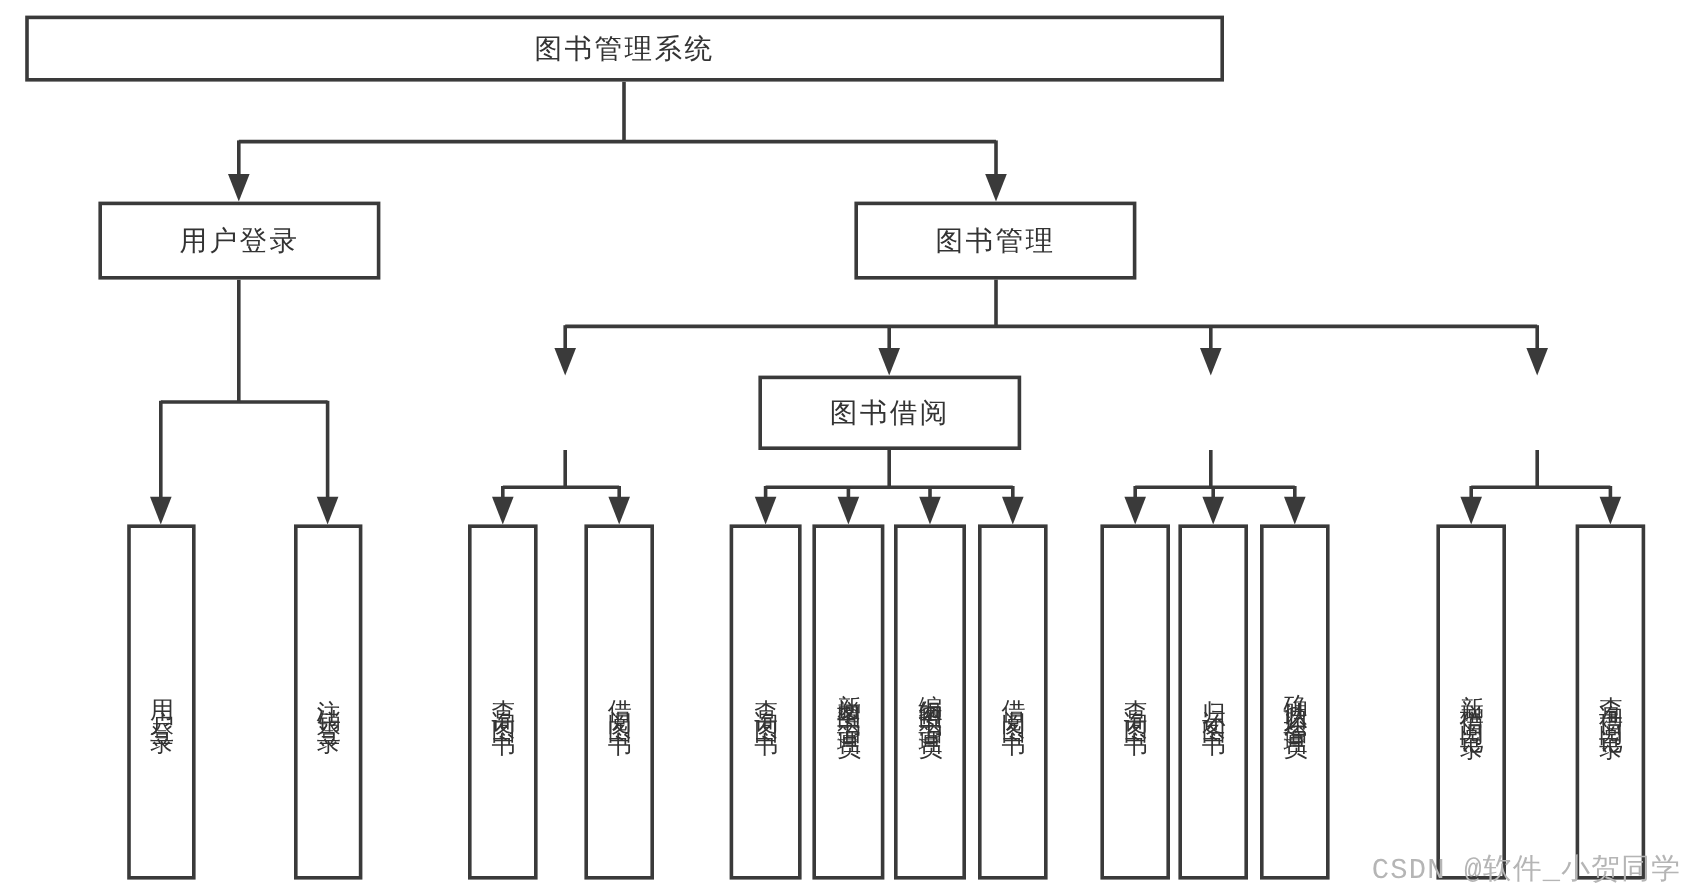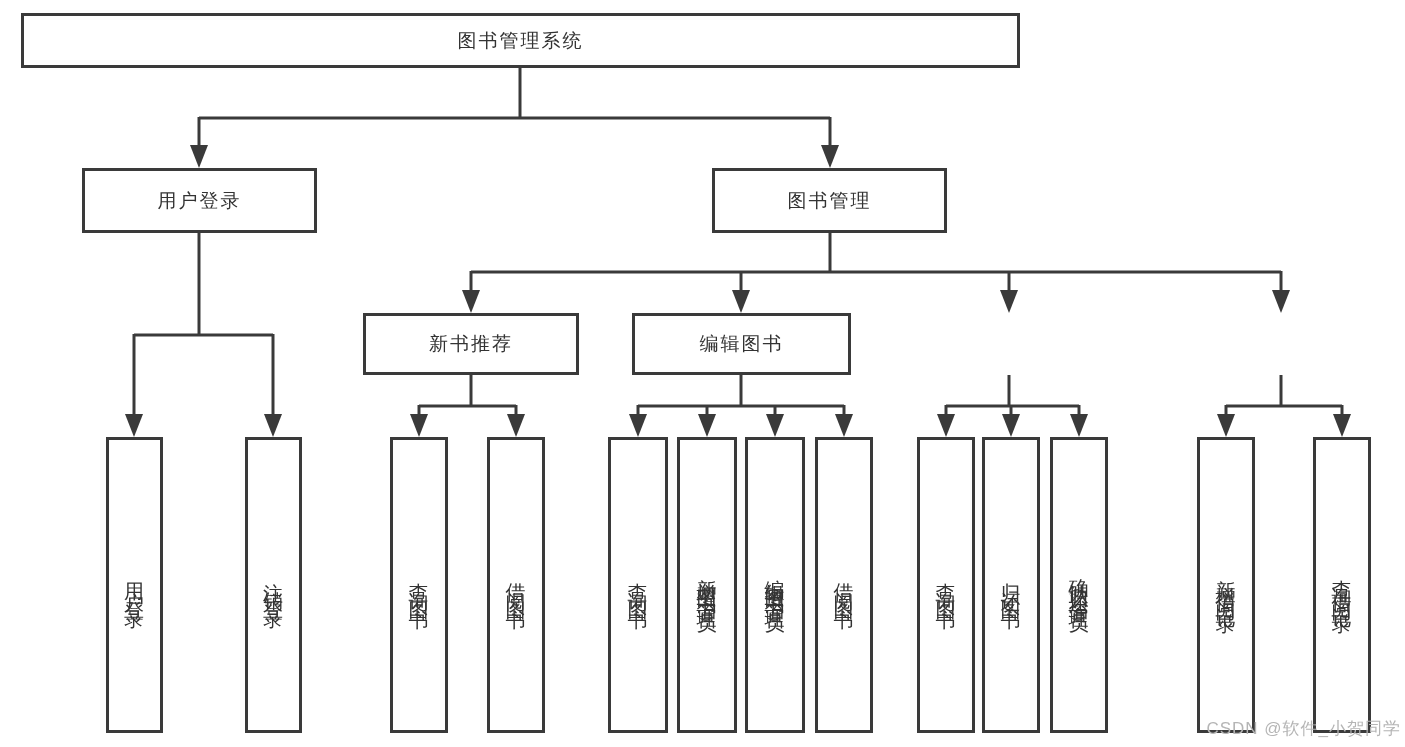--- a/index.html
+++ b/index.html
@@ -15,38 +15,39 @@
   svg.wires { position: absolute; left: 0; top: 0; width: 1405px; height: 747px; }
   .node {
     position: absolute;
     box-sizing: border-box;
     border: 3px solid #3a3a3a;
     background: #ffffff;
     display: flex;
     align-items: center;
     justify-content: center;
   }
-  .node.h { font-size: 19px; letter-spacing: 2px; white-space: nowrap; }
+  .node.h { font-size: 23px; letter-spacing: 2px; white-space: nowrap; }
   .node.v .vt {
     writing-mode: vertical-rl;
     text-orientation: mixed;
     font-size: 20px;
     letter-spacing: 9px;
     line-height: 1;
     white-space: nowrap;
   }
   .watermark {
     position: absolute;
     right: 4px;
     bottom: 7px;
-    font-size: 17px;
+    font-size: 24px;
     letter-spacing: 1px;
     color: #b5b5b5;
     white-space: nowrap;
     pointer-events: none;
+    font-family: Liberation Mono, monospace;
   }
 </style>
 </head>
 <body>
 
 <div class="stage">
 
   <svg class="wires" viewBox="0 0 1405 747" xmlns="http://www.w3.org/2000/svg">
     <g stroke="#3a3a3a" stroke-width="3" fill="none">
 
@@ -117,25 +118,22 @@
     <span>图书管理系统</span>
   </div>
 
   <div class="node h" style="left:82px; top:168px; width:235px; height:65px">
     <span>用户登录</span>
   </div>
   <div class="node h" style="left:712px; top:168px; width:235px; height:65px">
     <span>图书管理</span>
   </div>
 
-  <div class="node h" style="left:363px; top:313px; width:216px; height:62px">
-    <span>新书推荐</span>
-  </div>
   <div class="node h" style="left:632px; top:313px; width:219px; height:62px">
-    <span>编辑图书</span>
+    <span>图书借阅</span>
   </div>
 
   <div class="node v" style="left:106px; top:437px; width:57px; height:296px">
     <span class="vt">用户登录</span>
   </div>
   <div class="node v" style="left:245px; top:437px; width:57px; height:296px">
     <span class="vt">注销登录</span>
   </div>
 
   <div class="node v" style="left:390px; top:437px; width:58px; height:296px">

